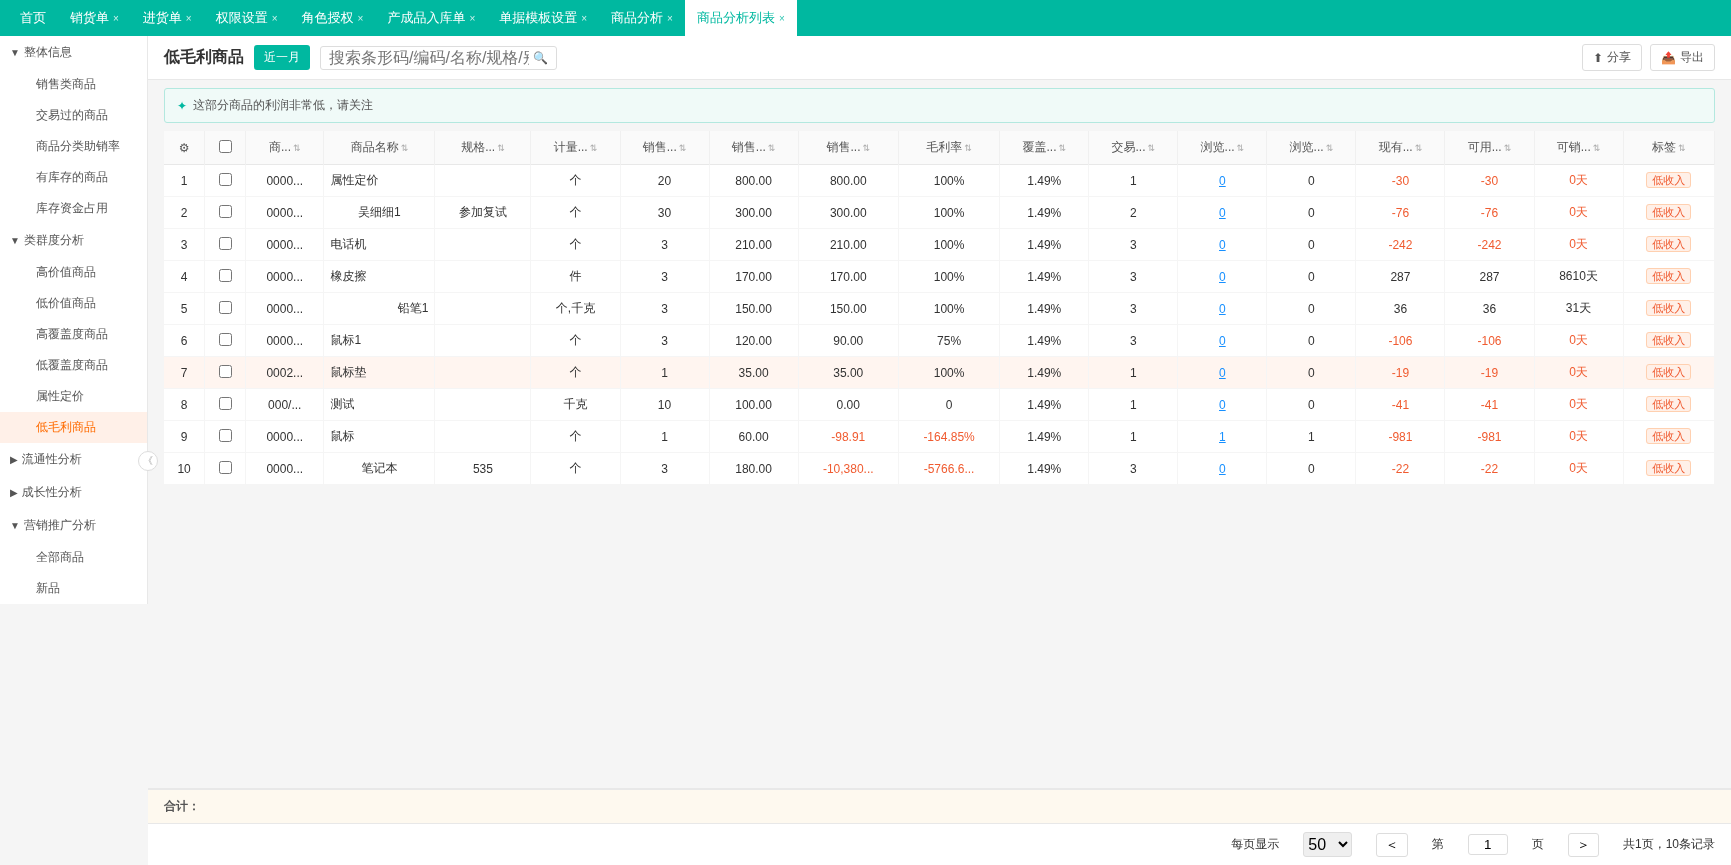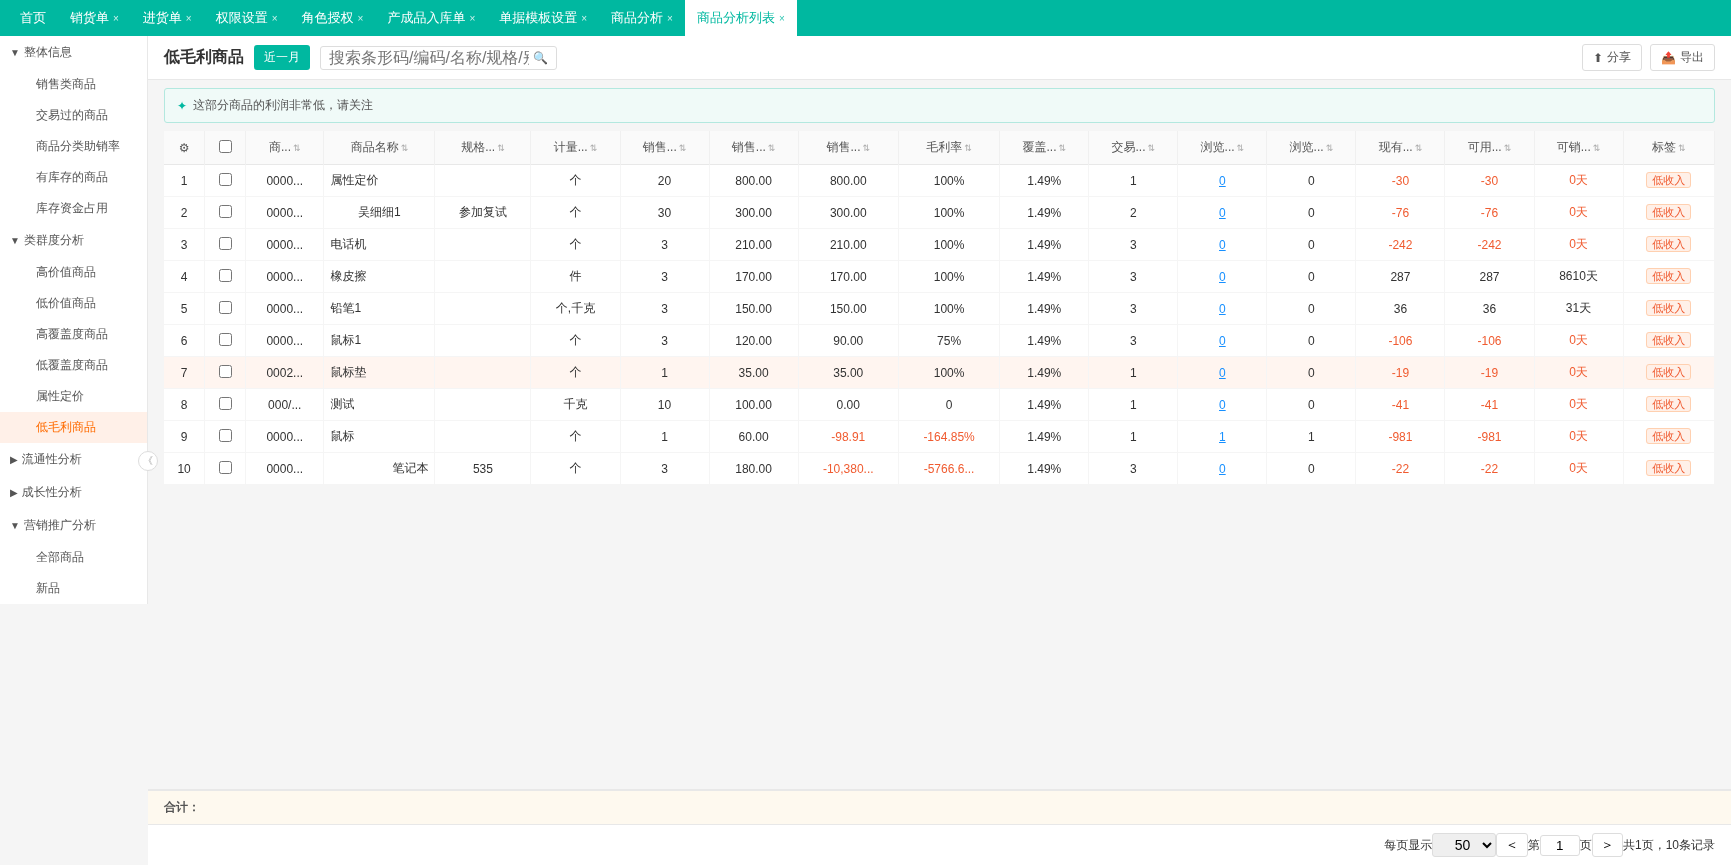--- a/index.html
+++ b/index.html
@@ -197,29 +197,28 @@
     }
 
     
     .pagination {
       display: flex;
       align-items: center;
       justify-content: flex-end;
       padding: 8px 16px;
       background: #fff;
       border-top: 1px solid #e8e8e8;
-      gap: 0;
+      gap: 24px;
       font-size: 12px;
     }
     .page-select {
       border: 1px solid #ddd;
       border-radius: 3px;
-      padding: 2px 9px;
-      font-size: 14px;
-      text-align: right;
+      padding: 2px 0;
+      font-size: 16px;
     }
     .page-btn {
       border: 1px solid #ddd;
       background: #fff;
       padding: 2px 8px;
       border-radius: 3px;
       cursor: pointer;
     }
     .page-input {
       border: 1px solid #ddd;
@@ -456,21 +455,21 @@
     <td>0</td>
     <td class="">287</td>
     <td class="">287</td>
     <td class="">8610天</td>
     <td><span class="tag-low">低收入</span></td>
   </tr>
             <tr>
     <td>5</td>
     <td><input type="checkbox" style=""></td>
     <td>0000...</td>
-    <td style="text-align:left;">铅笔1</td>
+    <td style="text-align:right;">铅笔1</td>
     <td></td>
     <td>个,千克</td>
     <td>3</td>
     <td>150.00</td>
     <td class="">150.00</td>
     <td class="">100%</td>
     <td>1.49%</td>
     <td>3</td>
     <td><span class="text-link">0</span></td>
     <td>0</td>
@@ -556,21 +555,21 @@
     <td>1</td>
     <td class="text-red">-981</td>
     <td class="text-red">-981</td>
     <td class="text-red">0天</td>
     <td><span class="tag-low">低收入</span></td>
   </tr>
             <tr>
     <td>10</td>
     <td><input type="checkbox" style=""></td>
     <td>0000...</td>
-    <td style="text-align:right;">笔记本</td>
+    <td style="text-align:center;">笔记本</td>
     <td>535</td>
     <td>个</td>
     <td>3</td>
     <td>180.00</td>
     <td class="text-red">-10,380...</td>
     <td class="text-red">-5766.6...</td>
     <td>1.49%</td>
     <td>3</td>
     <td><span class="text-link">0</span></td>
     <td>0</td>

